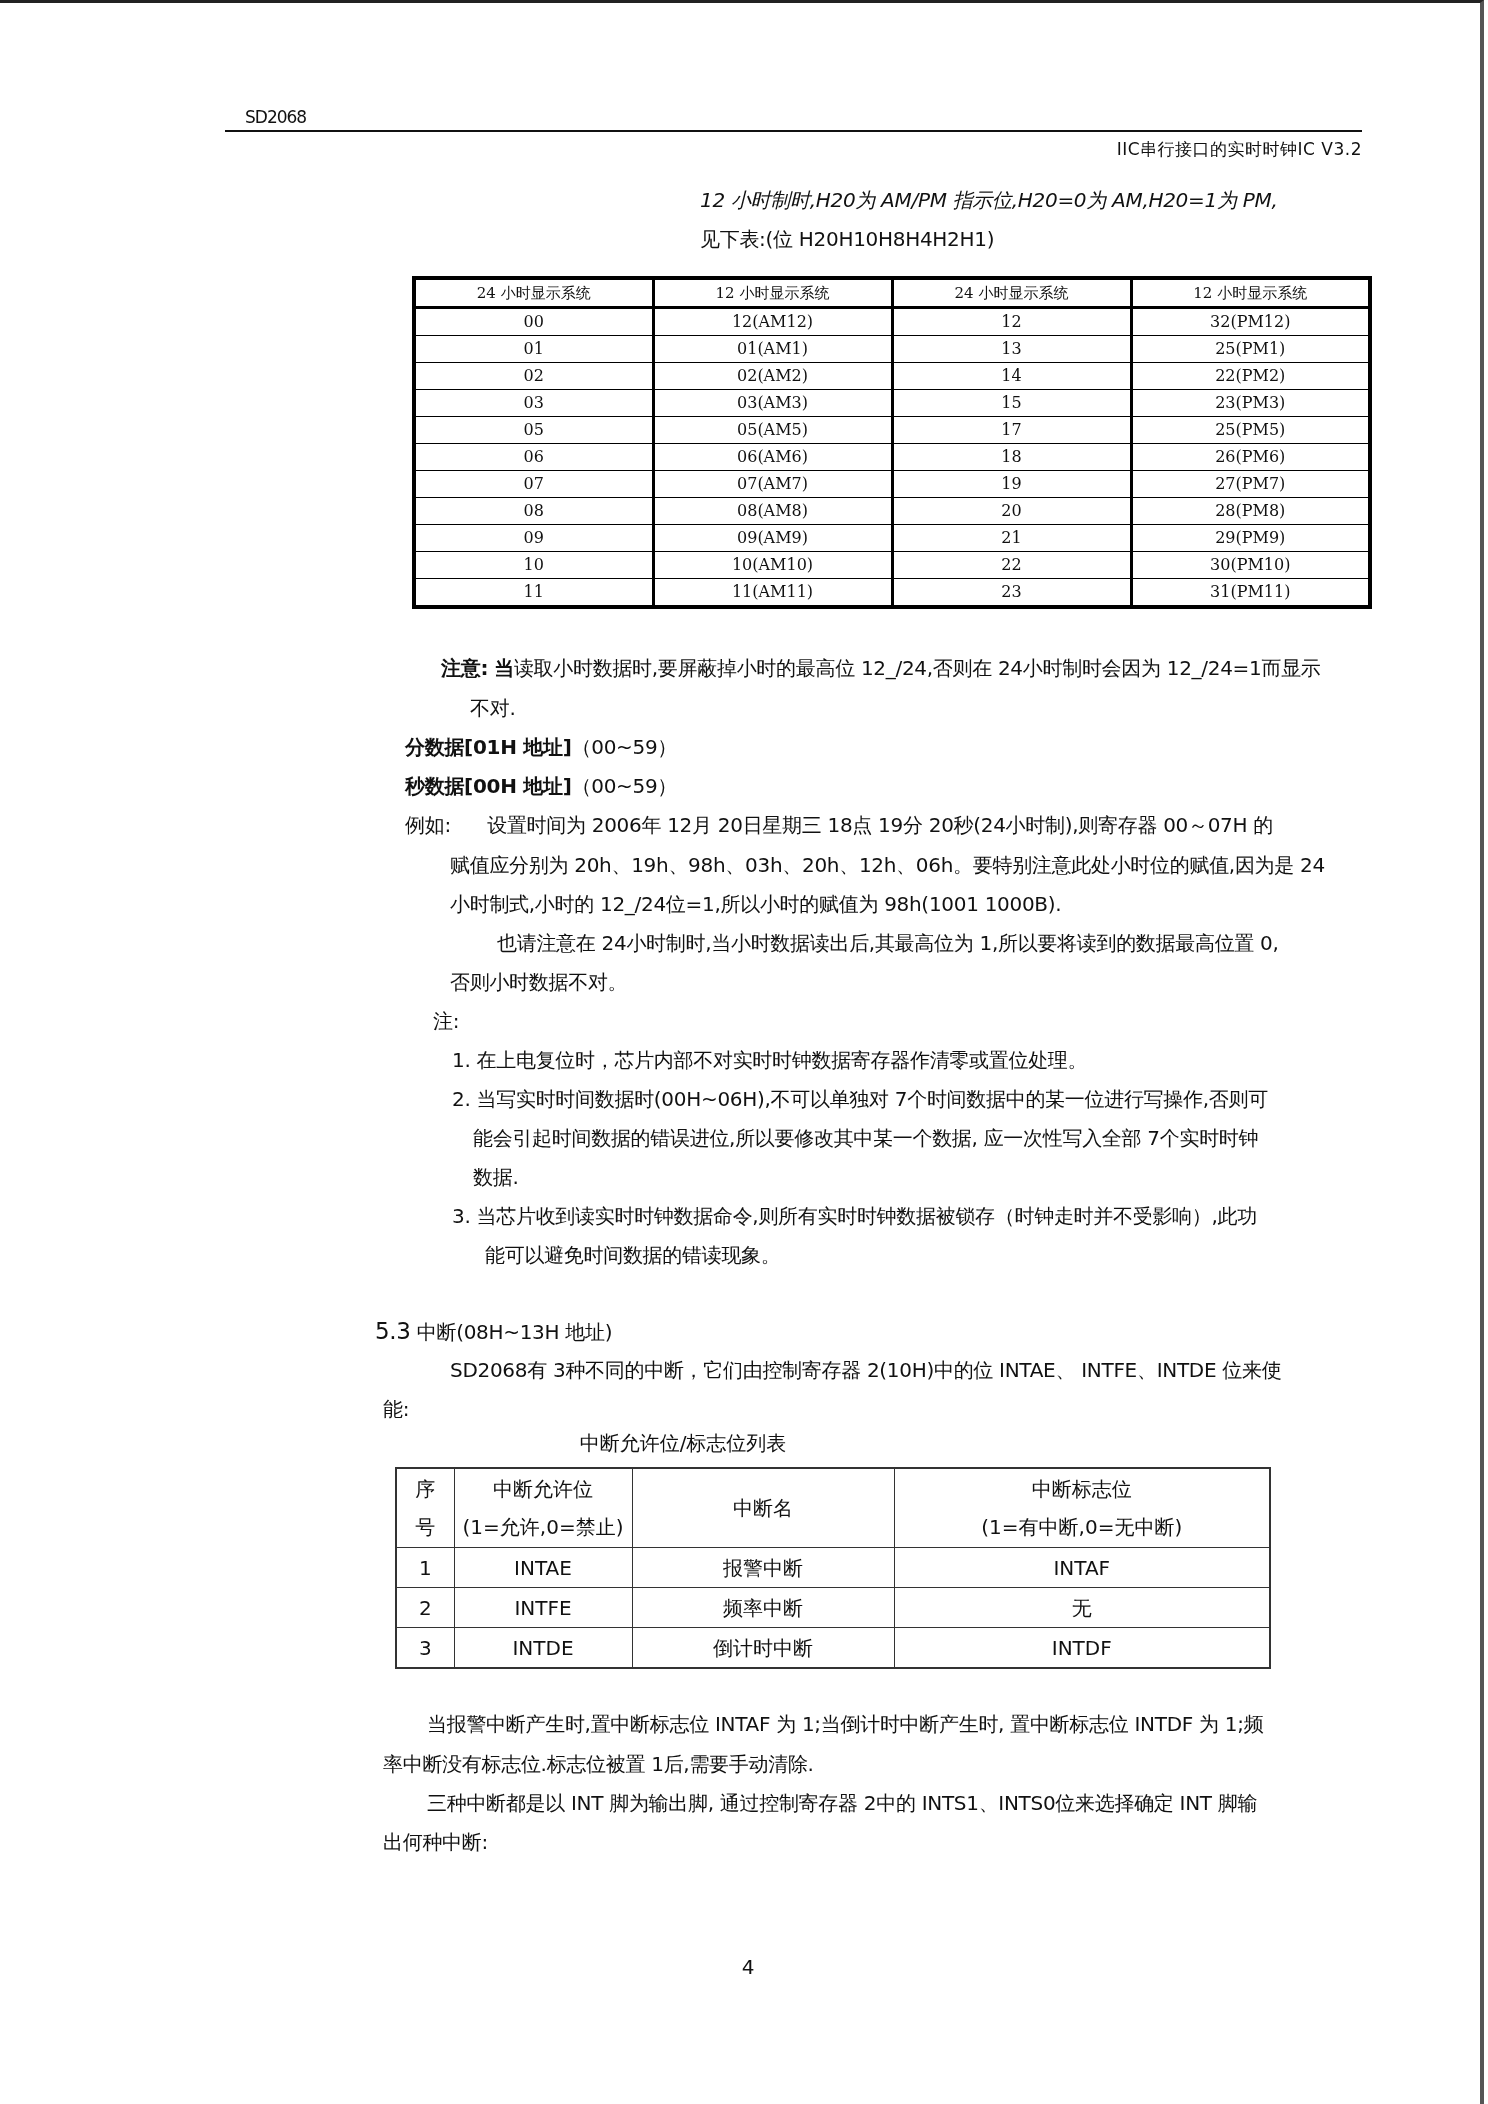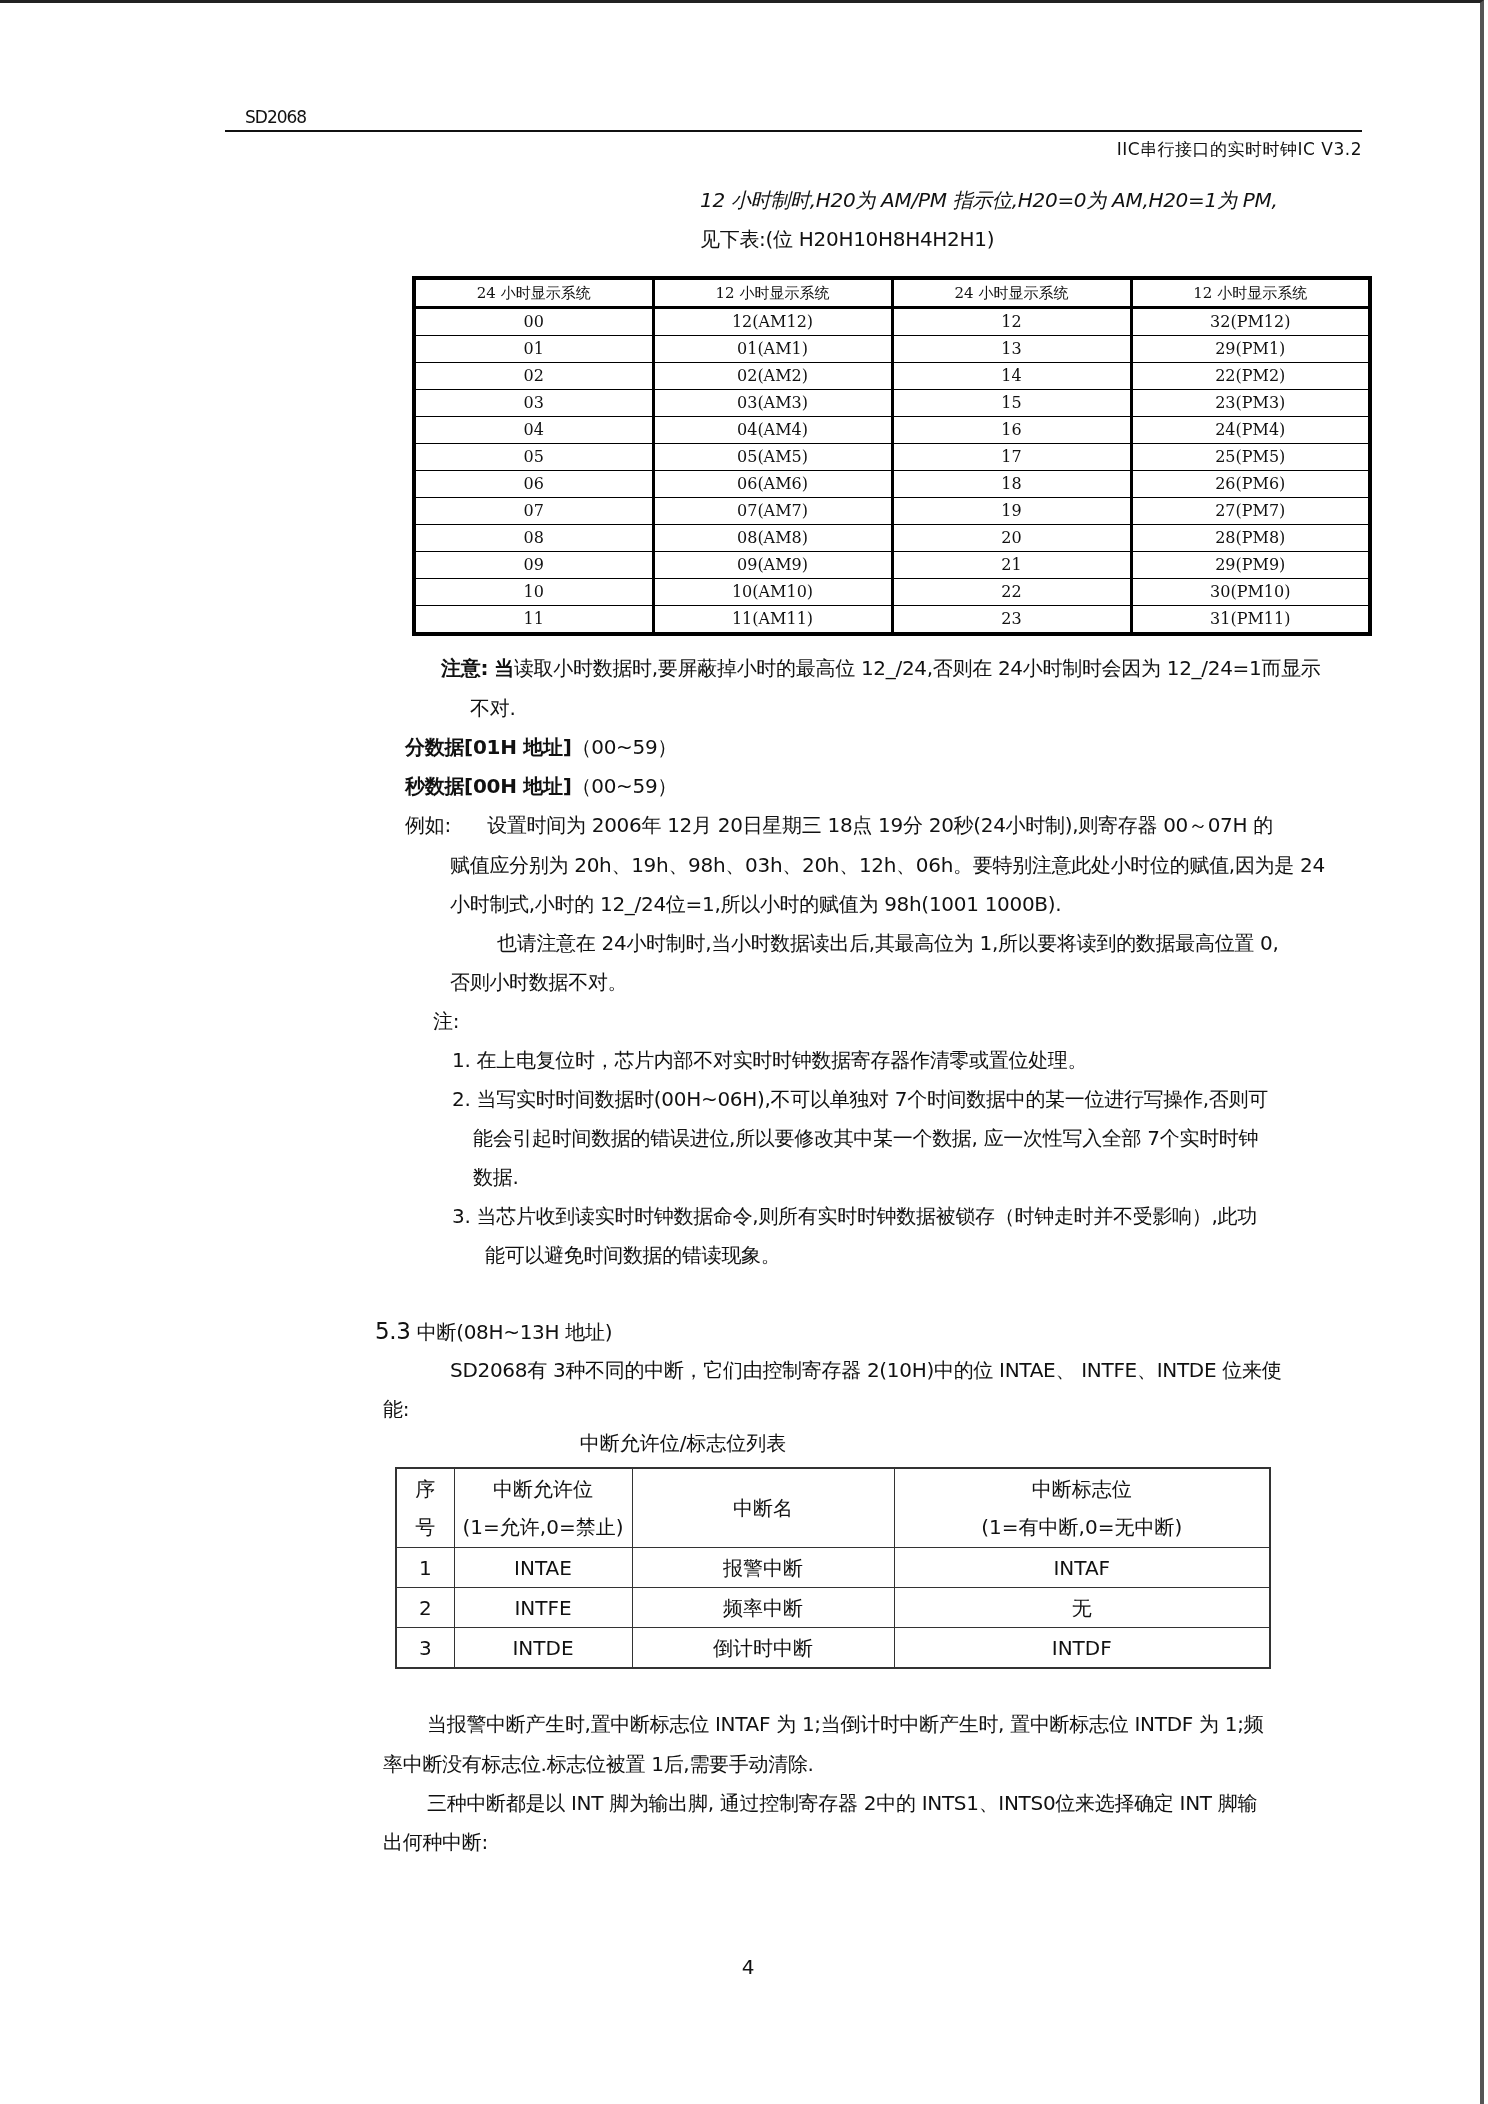--- a/index.html
+++ b/index.html
@@ -145,39 +145,33 @@
     <tr>
         <td>00</td>
         <td>12(AM12)</td>
         <td>12</td>
         <td>32(PM12)</td>
       </tr>
     <tr>
         <td>01</td>
         <td>01(AM1)</td>
         <td>13</td>
-        <td>29(PM1)</td>
+        <td>25(PM1)</td>
       </tr>
     <tr>
         <td>02</td>
         <td>02(AM2)</td>
         <td>14</td>
         <td>22(PM2)</td>
       </tr>
     <tr>
         <td>03</td>
         <td>03(AM3)</td>
         <td>15</td>
         <td>23(PM3)</td>
-      </tr>
-    <tr>
-        <td>04</td>
-        <td>04(AM4)</td>
-        <td>16</td>
-        <td>24(PM4)</td>
       </tr>
     <tr>
         <td>05</td>
         <td>05(AM5)</td>
         <td>17</td>
         <td>25(PM5)</td>
       </tr>
     <tr>
         <td>06</td>
         <td>06(AM6)</td>

